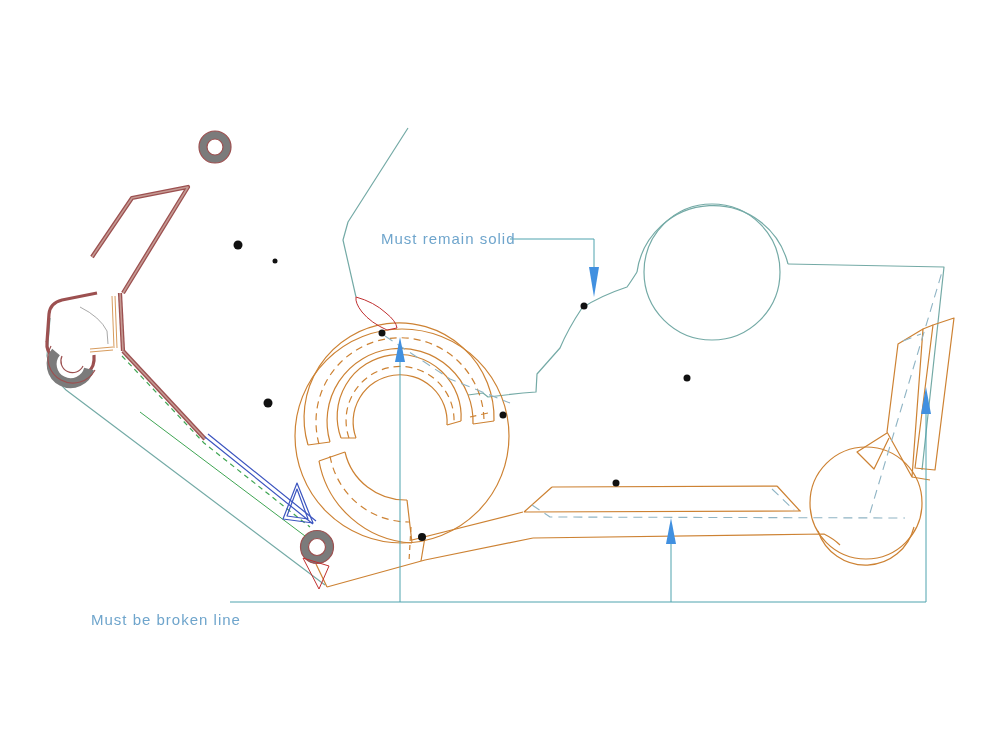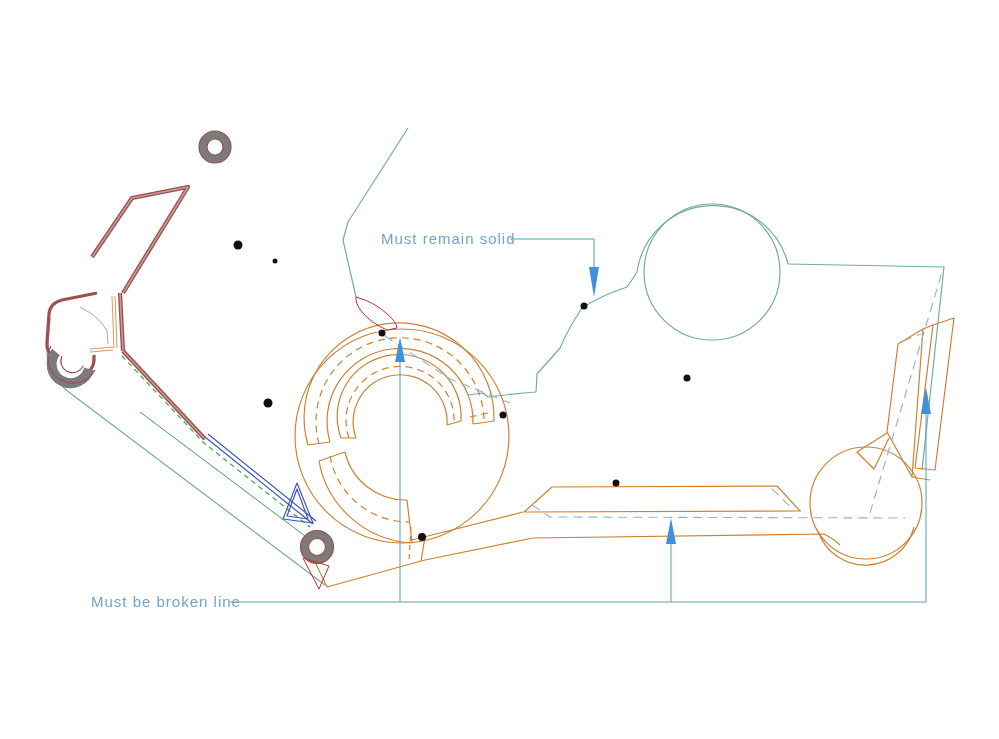--- a/index.html
+++ b/index.html
@@ -2,21 +2,21 @@
 <html style="--outline_teal: #74aaa6; --leader_teal: #4fa3ae; --label_blue: #6fa5cc; --cad_orange: #cd8233; --maroon: #9c5050; --maroon_core: #c59a93; --steel_gray: #7b7b7b; --light_gray: #a9a9a9; --green: #3fa553; --blue: #3c55c0; --arrow_blue: #4190e0; --hatch_red: #c03030; --centerline: #8fb4c4; --dot_black: #111111;"><head>
 <meta charset="utf-8">
 <style>
   html,body{margin:0;padding:0;background:#ffffff;}
   #canvas{position:relative;width:999px;height:712px;background:#ffffff;overflow:hidden;
           font-family:"Liberation Sans", sans-serif;}
   svg{position:absolute;left:0;top:0;}
   .lbl{position:absolute;font-size:15px;letter-spacing:1px;color:var(--label_blue);
        white-space:nowrap;font-weight:400;}
   #label-solid{left:381px;top:230px;}
-  #label-broken{left:91px;top:593px;}
+  #label-broken{left:91px;top:611px;}
   path,circle,polyline,line{fill:none;stroke-linejoin:round;}
   .s-teal{stroke:var(--outline_teal);stroke-width:1.2;}
   .s-leader{stroke:var(--leader_teal);stroke-width:1;}
   .s-orange{stroke:var(--cad_orange);stroke-width:1.2;}
   .s-orange-thin{stroke:var(--cad_orange);stroke-width:0.8;}
   .s-maroon{stroke:var(--maroon);}
   .s-maroon-core{stroke:var(--maroon_core);}
   .s-gray{stroke:var(--steel_gray);}
   .s-lgray{stroke:var(--light_gray);stroke-width:1;}
   .s-green{stroke:var(--green);}

